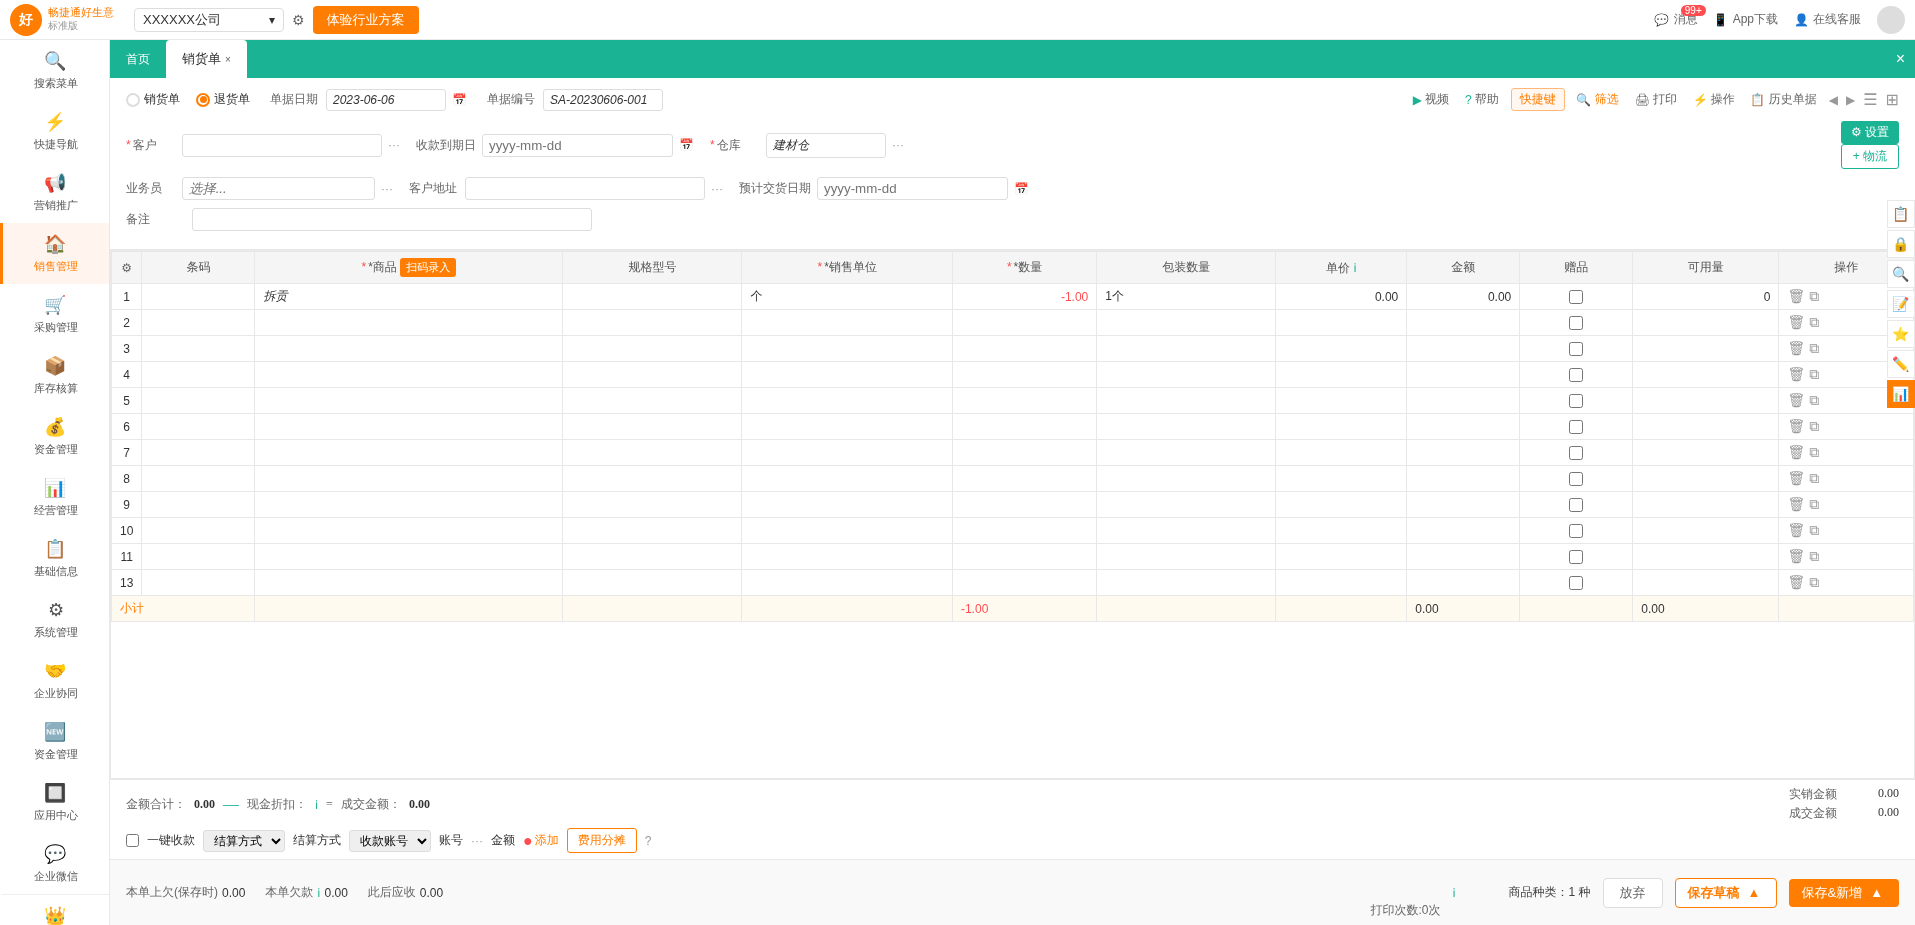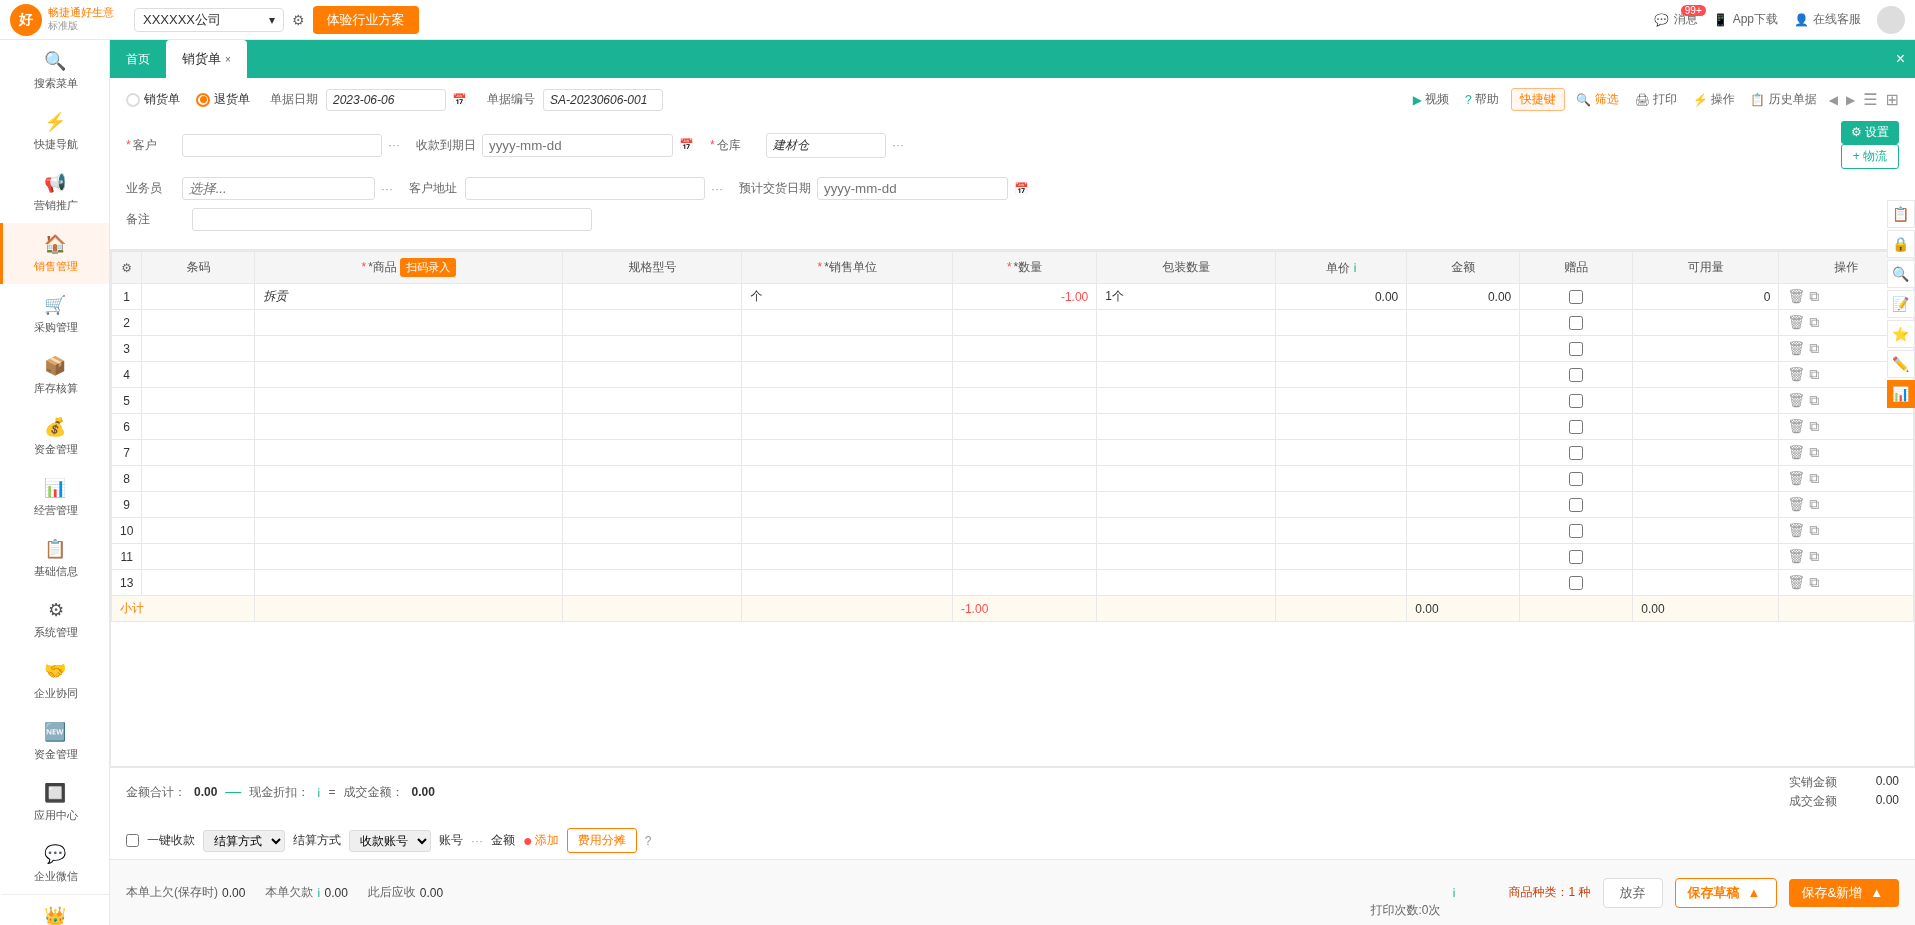--- a/index.html
+++ b/index.html
@@ -79,21 +79,21 @@
     .neg-value { color: #ff4d4f; }
     .checkbox-cell { display: flex; justify-content: center; }
     .table-checkbox { width: 14px; height: 14px; cursor: pointer; }
     .action-icons { display: flex; gap: 4px; }
     .action-icon { cursor: pointer; color: #999; font-size: 14px; }
     th.settings-col { width: 30px; text-align: center; }
     .settings-gear { cursor: pointer; color: #666; }
 
     
     .footer-area { background: #fff; border-top: 1px solid #e8e8e8; padding: 6px 16px; }
-    .footer-row1 { display: flex; align-items: center; gap: 8px; margin-bottom: 18px; }
+    .footer-row1 { display: flex; align-items: center; gap: 8px; margin-bottom: 6px; font-family: Liberation Serif, serif; }
     .footer-label { color: #666; }
     .footer-value { color: #333; font-weight: bold; }
     .minus-icon { color: #1ab394; font-size: 16px; }
     .equals-icon { color: #666; }
     .footer-right { margin-left: auto; display: flex; flex-direction: column; gap: 2px; }
     .amount-row { display: flex; gap: 12px; }
     .amount-label { color: #666; }
     .amount-value { color: #333; min-width: 50px; text-align: right; }
     .footer-row2 { display: flex; align-items: center; gap: 8px; }
     .payment-checkbox { width: 13px; height: 13px; cursor: pointer; }
@@ -105,21 +105,21 @@
     
     .status-bar { background: #f9f9f9; border-top: 1px solid #e8e8e8; padding: 6px 16px; display: flex; align-items: center; gap: 20px; }
     .status-item { display: flex; align-items: center; gap: 4px; color: #666; font-size: 12px; }
     .status-value { color: #333; }
     .status-right { margin-left: auto; display: flex; align-items: center; gap: 12px; }
     .btn-abandon { background: #fff; border: 1px solid #ddd; border-radius: 4px; padding: 5px 16px; cursor: pointer; color: #666; font-size: 13px; }
     .btn-save-draft { background: #fff; border: 1px solid #ff7d00; color: #ff7d00; border-radius: 4px; padding: 5px 12px; cursor: pointer; font-size: 13px; display: flex; align-items: center; gap: 4px; font-weight: bold; }
     .btn-save-new { background: #ff7d00; border: none; color: #fff; border-radius: 4px; padding: 5px 12px; cursor: pointer; font-size: 13px; display: flex; align-items: center; gap: 4px; }
     .btn-chevron { cursor: pointer; padding: 0 4px; }
     .print-count { color: #666; margin-top: 36px; }
-    .product-kind { color: #c2410c; padding-left: 41px; }
+    .product-kind { color: #404040; padding-left: 41px; }
 
     
     .right-tools { position: fixed; right: 0; top: 200px; display: flex; flex-direction: column; gap: 2px; z-index: 100; }
     .right-tool-item { width: 28px; height: 28px; background: #fff; border: 1px solid #e8e8e8; display: flex; align-items: center; justify-content: center; cursor: pointer; color: #666; font-size: 14px; }
     .right-tool-item.active-tool { background: #ff7d00; color: #fff; border-color: #ff7d00; }
     .info-icon { color: #1ab394; cursor: pointer; font-size: 12px; }
   </style>
 </head>
 <body>
 

